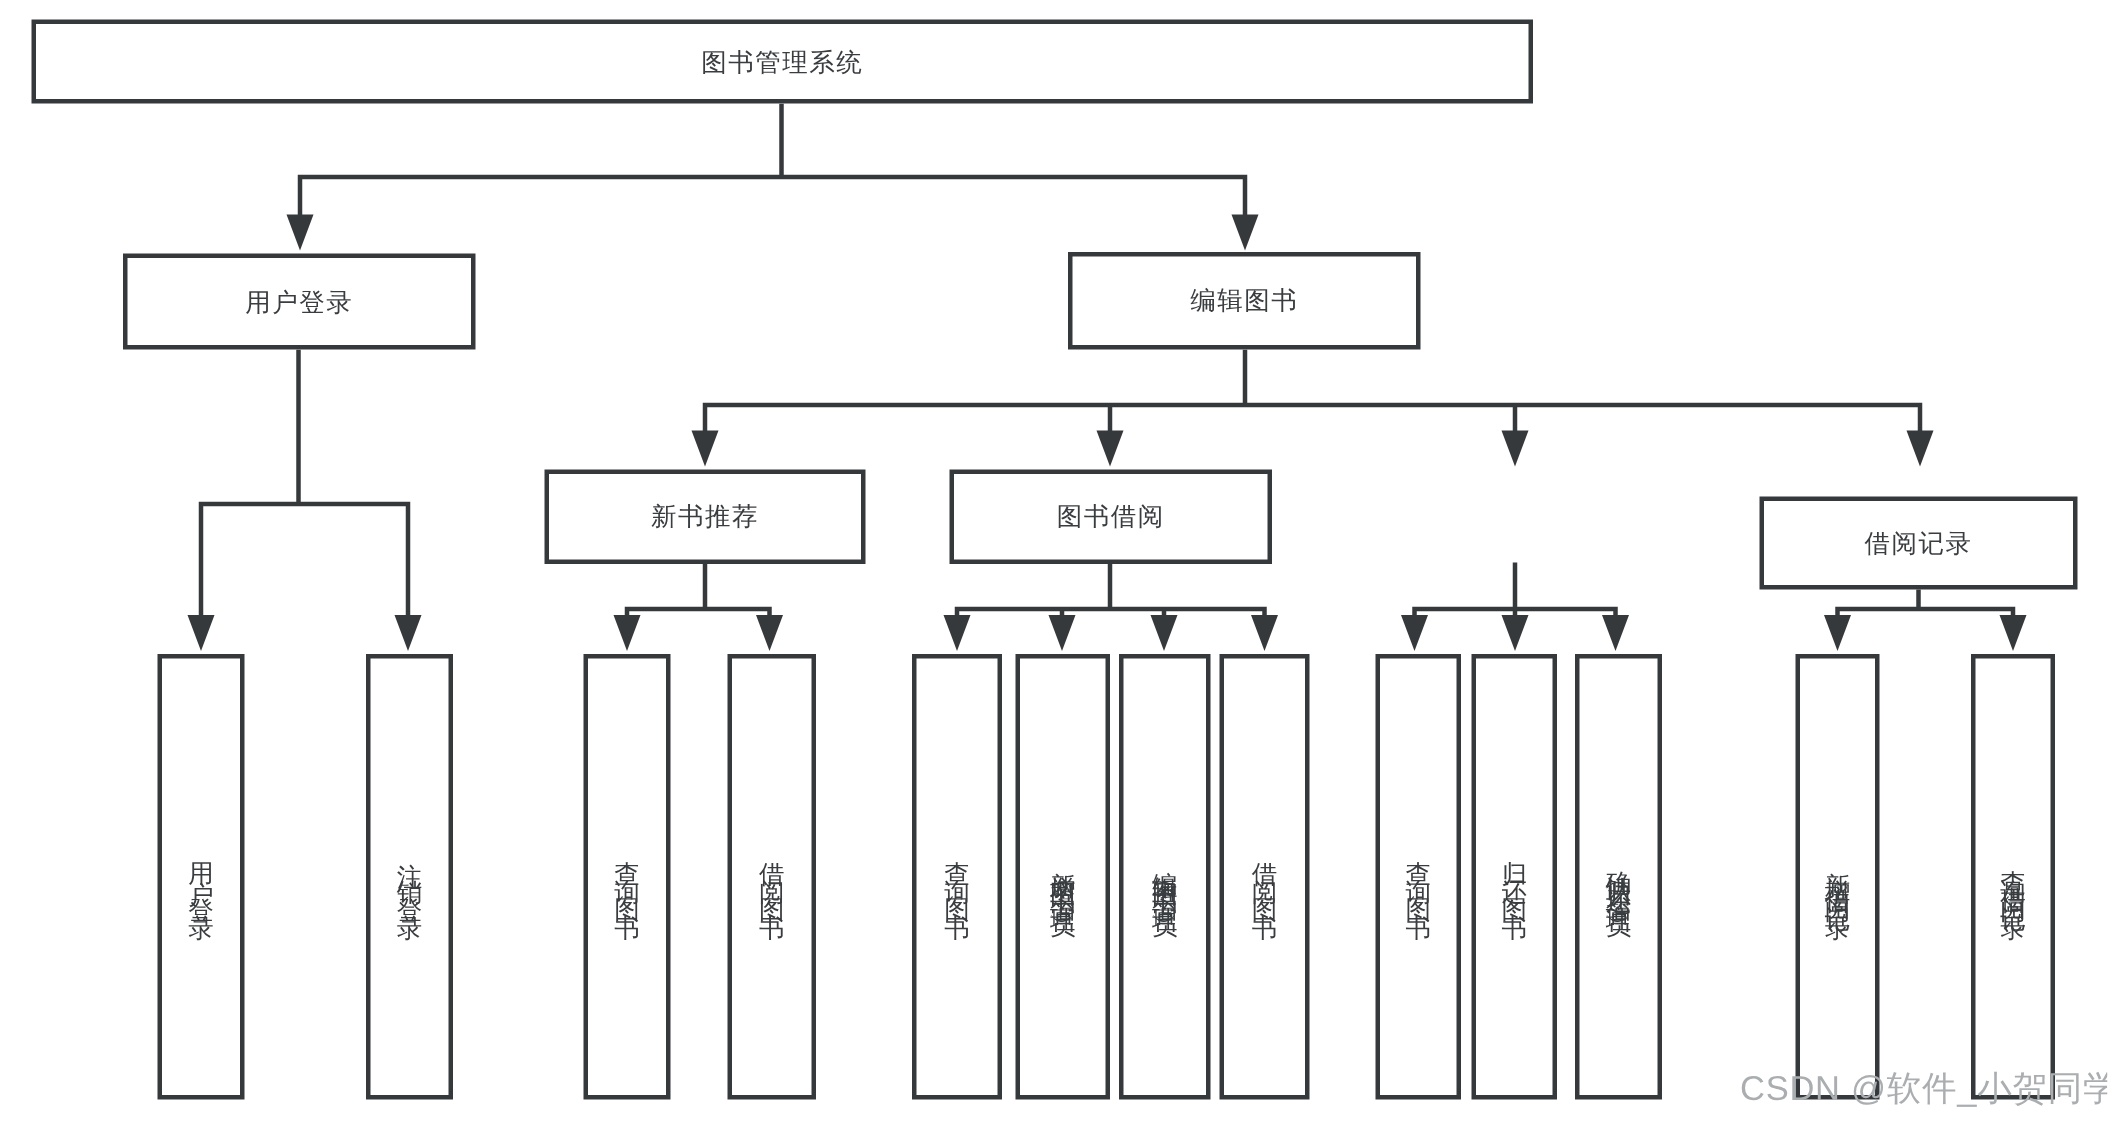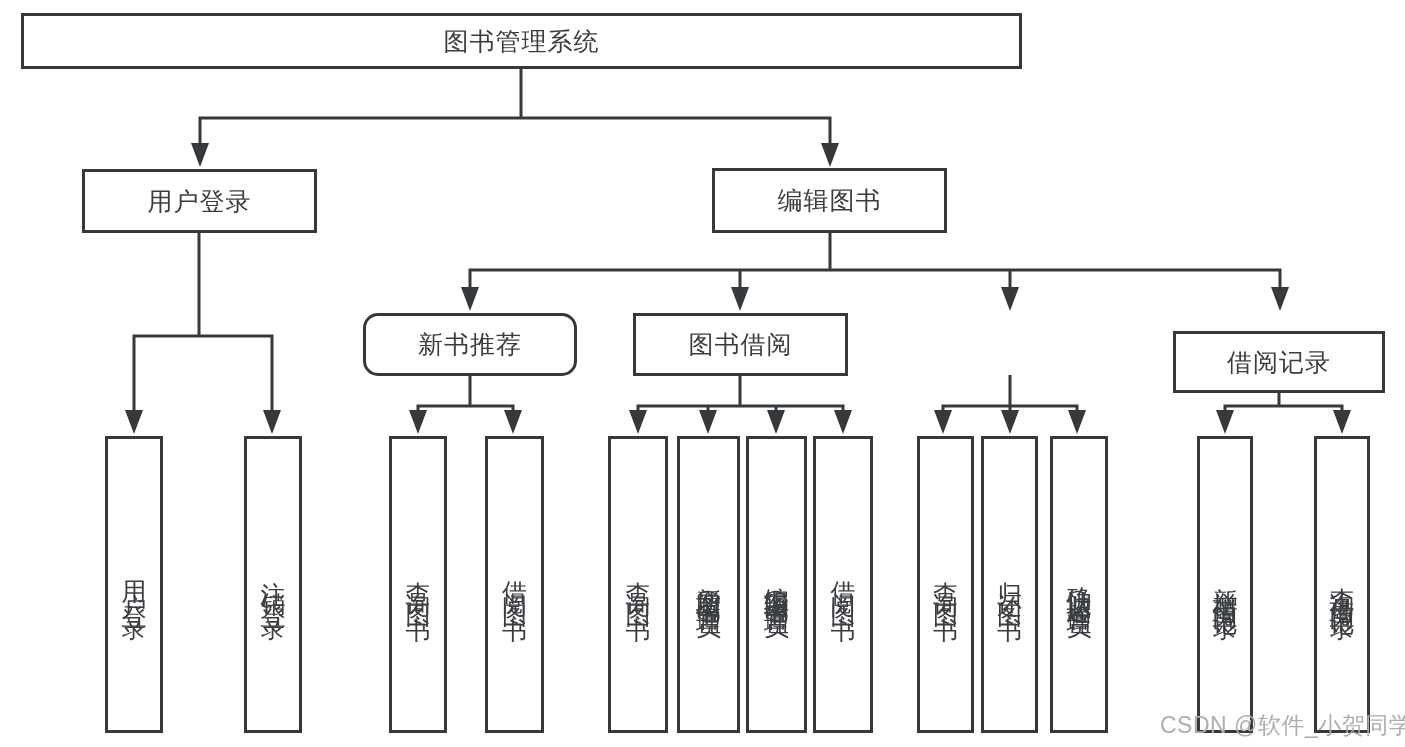--- a/index.html
+++ b/index.html
@@ -18,21 +18,21 @@
     z-index: 1;
   }
   .node {
     position: absolute;
     box-sizing: border-box;
     background: #ffffff;
     border: 3px solid #36393b;
     display: flex;
     align-items: center;
     justify-content: center;
-    font-size: 25px;
+    font-size: 17px;
     letter-spacing: 1px;
     color: #3a3d40;
     z-index: 2;
     white-space: nowrap;
   }
   .leaf {
     top: 436px;
     height: 297px;
   }
   .leaf .txt {
@@ -103,21 +103,21 @@
     <span class="txt">图书管理系统</span>
   </div>
 
   <div class="node" style="left:82px; top:169px; width:235px; height:64px;">
     <span class="txt">用户登录</span>
   </div>
   <div class="node" style="left:712px; top:168px; width:235px; height:65px;">
     <span class="txt">编辑图书</span>
   </div>
 
-  <div class="node" style="left:363px; top:313px; width:214px; height:63px;border-radius:15px;">
+  <div class="node" style="left:363px; top:313px; width:214px; height:63px;">
     <span class="txt">新书推荐</span>
   </div>
   <div class="node" style="left:633px; top:313px; width:215px; height:63px;">
     <span class="txt">图书借阅</span>
   </div>
   <div class="node" style="left:1173px; top:313px; width:212px; height:62px;margin-top:18px;">
     <span class="txt">借阅记录</span>
   </div>
 
   <div class="node leaf" style="left:105px; width:58px;">

